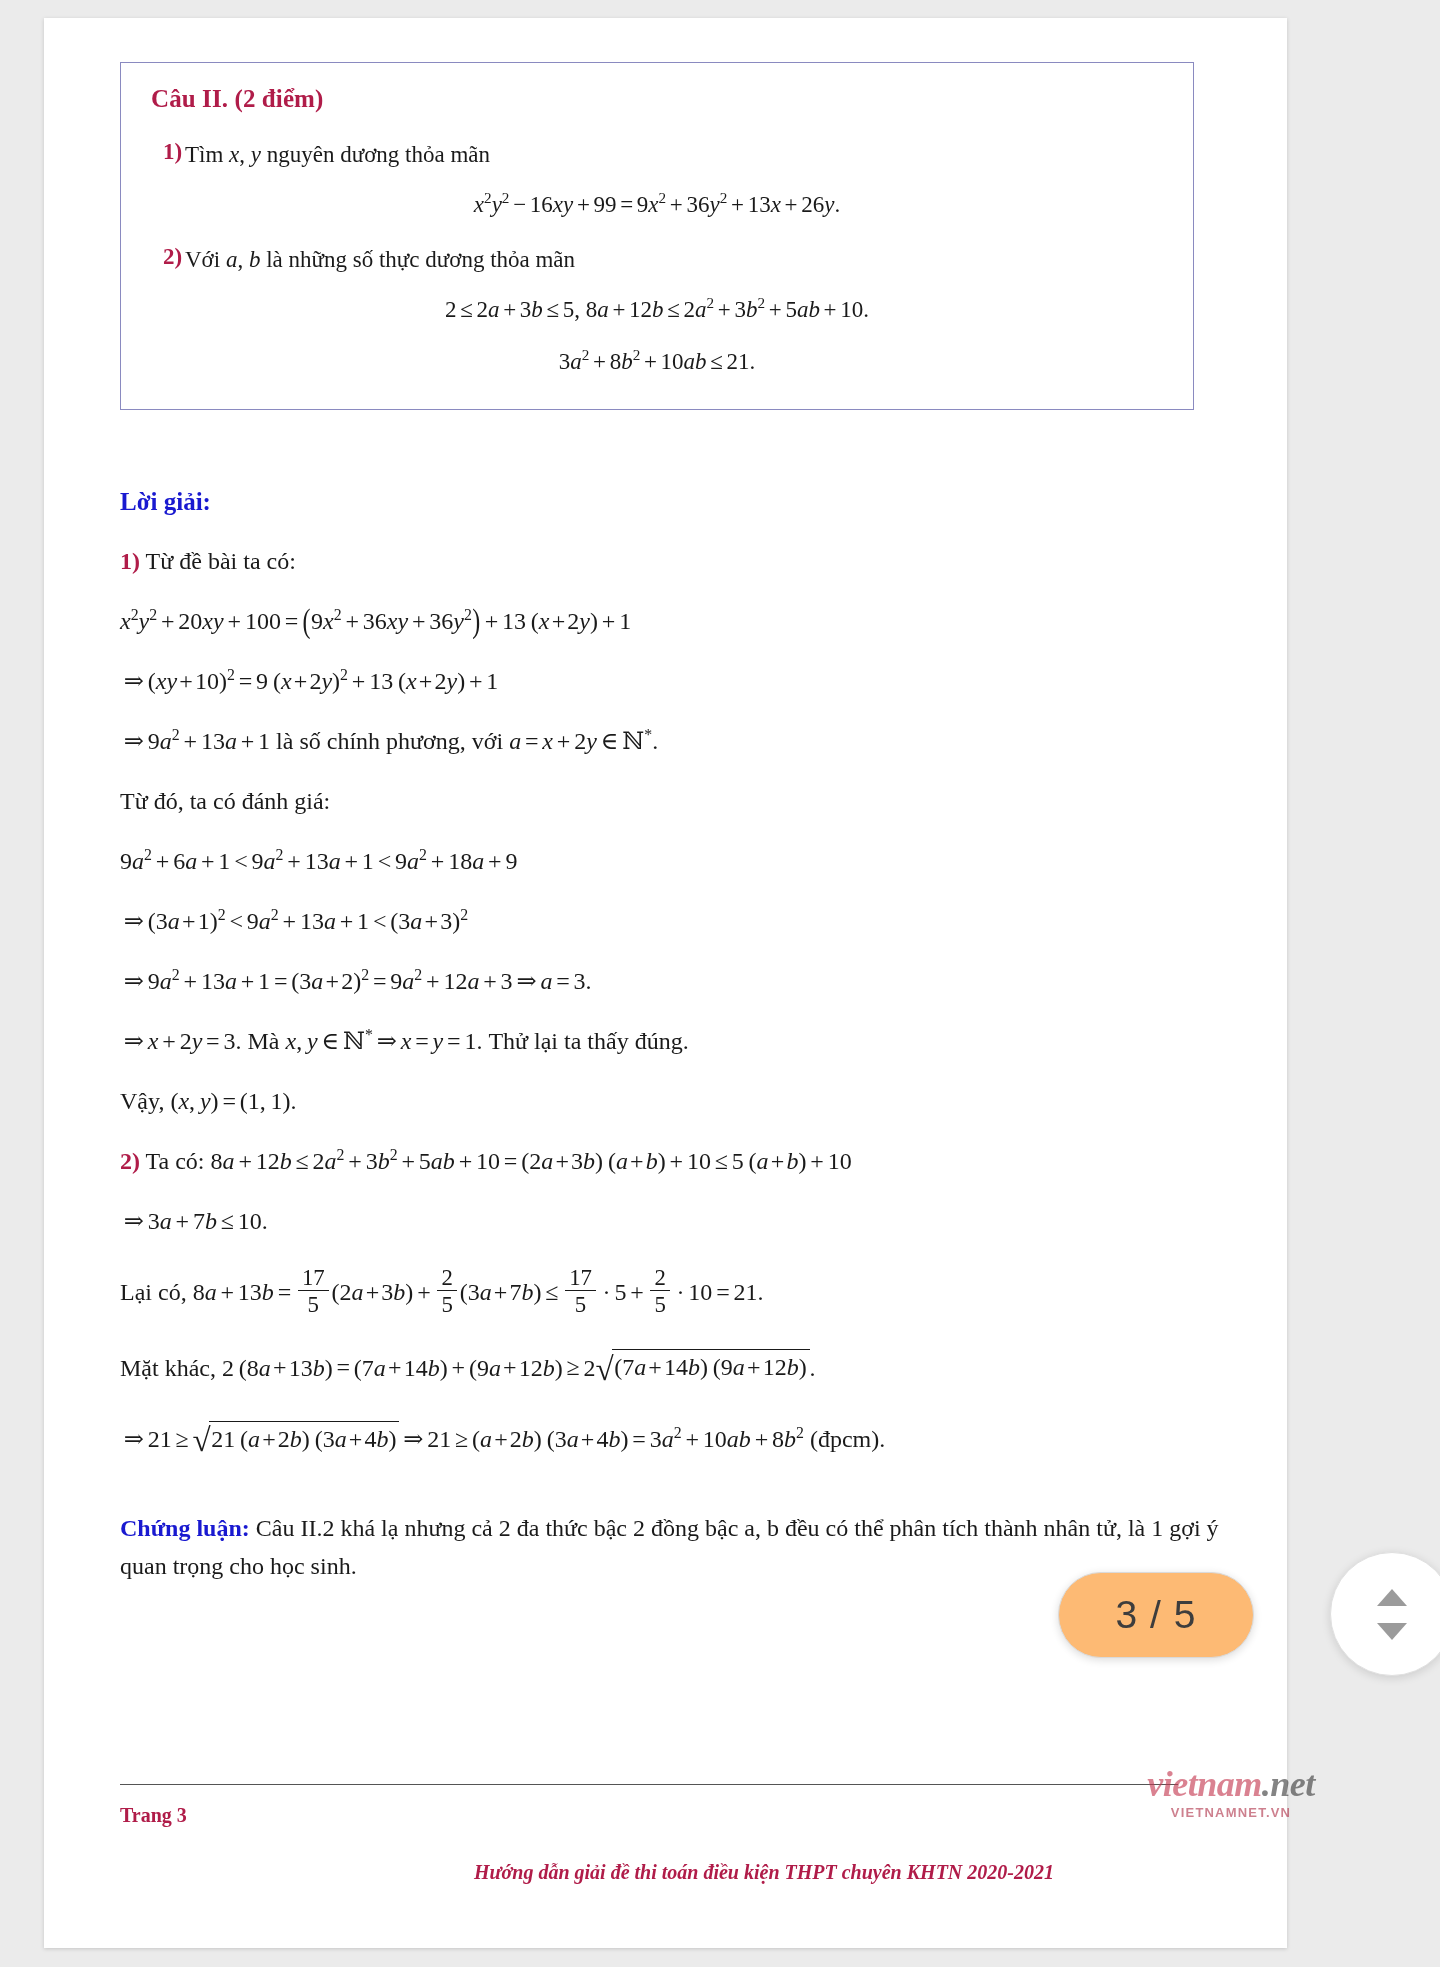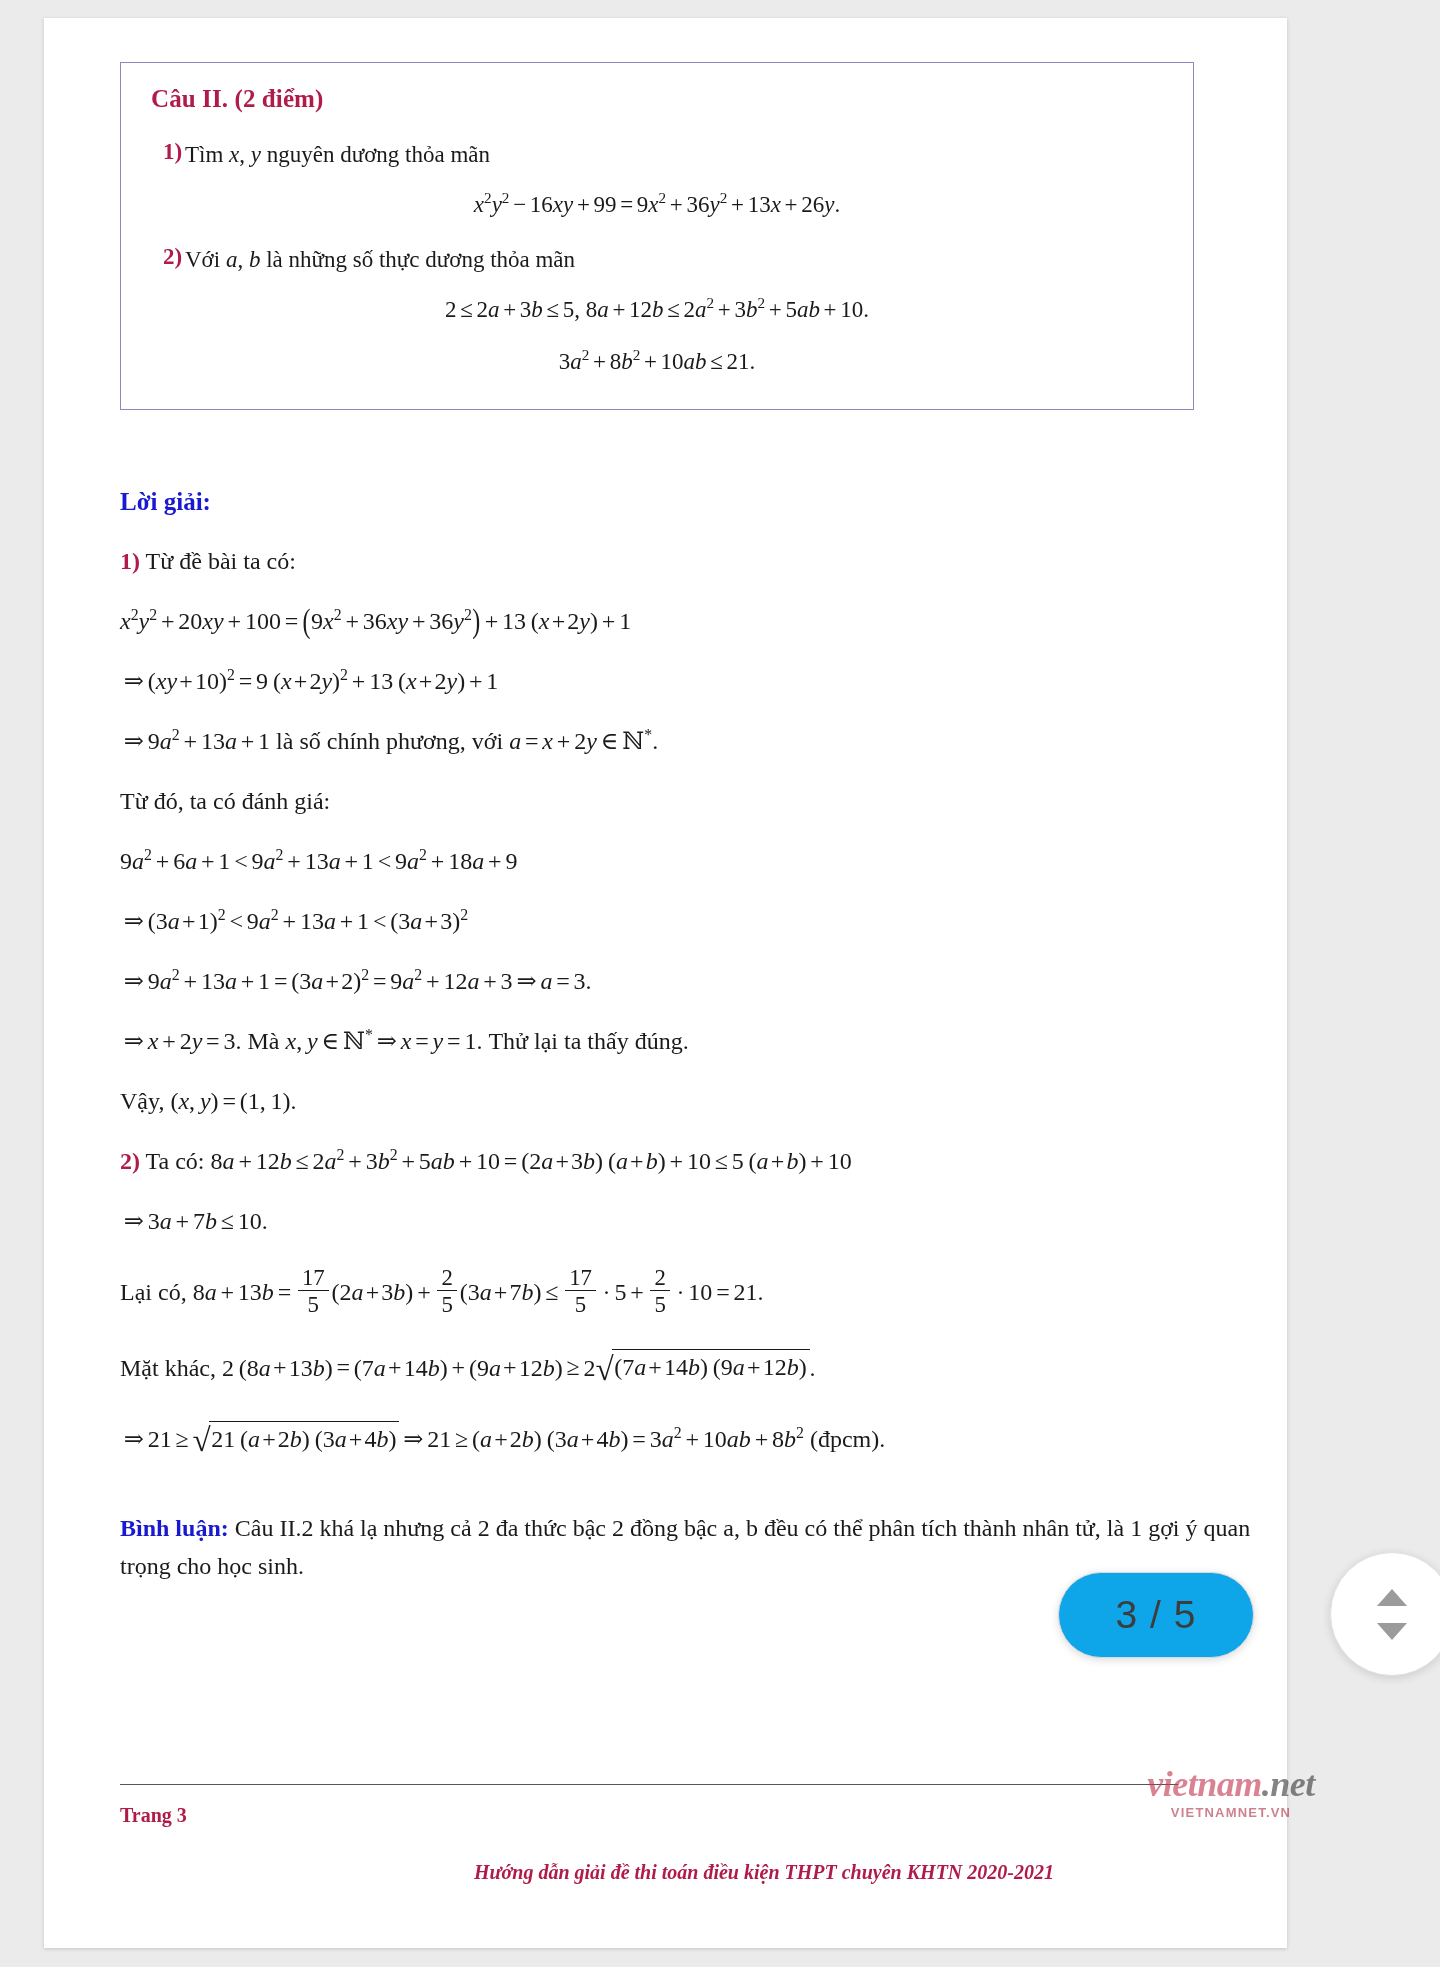--- a/index.html
+++ b/index.html
@@ -201,21 +201,21 @@
   }
 
   
   .page-indicator {
     position: absolute;
     left: 1058px;
     top: 1572px;
     width: 196px;
     height: 86px;
     border-radius: 44px;
-    background: #0ea5e9;
+    background: #fdba74;
     border: 1px solid #dadada;
     box-shadow: 0 2px 8px rgba(0,0,0,0.14);
     display: flex;
     align-items: center;
     justify-content: center;
     font-family: "Liberation Sans", sans-serif;
     font-size: 39px;
     color: #3d3d3d;
     letter-spacing: 1px;
   }
@@ -351,21 +351,21 @@
     <div class="sol-line">
       <span>Mặt khác,</span>
       <span class="mn">2</span> <span class="paren">(</span><span class="mn">8</span><span class="mi">a</span><span class="mo tight">+</span><span class="mn">13</span><span class="mi">b</span><span class="paren">)</span><span class="mo">=</span><span class="paren">(</span><span class="mn">7</span><span class="mi">a</span><span class="mo tight">+</span><span class="mn">14</span><span class="mi">b</span><span class="paren">)</span><span class="mo">+</span><span class="paren">(</span><span class="mn">9</span><span class="mi">a</span><span class="mo tight">+</span><span class="mn">12</span><span class="mi">b</span><span class="paren">)</span><span class="mo">≥</span><span class="mn">2</span><span class="sqrt"><span class="rad">√</span><span class="radicand"><span class="paren">(</span><span class="mn">7</span><span class="mi">a</span><span class="mo tight">+</span><span class="mn">14</span><span class="mi">b</span><span class="paren">)</span> <span class="paren">(</span><span class="mn">9</span><span class="mi">a</span><span class="mo tight">+</span><span class="mn">12</span><span class="mi">b</span><span class="paren">)</span></span></span><span class="mn">.</span>
     </div>
 
     <div class="sol-line">
       <span class="mo">⇒</span><span class="mn">21</span><span class="mo">≥</span><span class="sqrt"><span class="rad">√</span><span class="radicand"><span class="mn">21</span> <span class="paren">(</span><span class="mi">a</span><span class="mo tight">+</span><span class="mn">2</span><span class="mi">b</span><span class="paren">)</span> <span class="paren">(</span><span class="mn">3</span><span class="mi">a</span><span class="mo tight">+</span><span class="mn">4</span><span class="mi">b</span><span class="paren">)</span></span></span><span class="mo">⇒</span><span class="mn">21</span><span class="mo">≥</span><span class="paren">(</span><span class="mi">a</span><span class="mo tight">+</span><span class="mn">2</span><span class="mi">b</span><span class="paren">)</span> <span class="paren">(</span><span class="mn">3</span><span class="mi">a</span><span class="mo tight">+</span><span class="mn">4</span><span class="mi">b</span><span class="paren">)</span><span class="mo">=</span><span class="mn">3</span><span class="mi">a</span><sup class="sp">2</sup><span class="mo">+</span><span class="mn">10</span><span class="mi">ab</span><span class="mo">+</span><span class="mn">8</span><span class="mi">b</span><sup class="sp">2</sup>&nbsp;(đpcm).
     </div>
 
     <div class="comment-block">
-      <span class="comment-head">Bình luận:</span>
+      <span class="comment-head">Chứng luận:</span>
       <span>Câu II.2 khá lạ nhưng cả 2 đa thức bậc 2 đồng bậc a, b đều có thể phân tích thành nhân tử, là 1 gợi ý quan trọng cho học sinh.</span>
     </div>
 
   </div>
 
   <div class="footer-rule"></div>
   <div class="footer-left">Trang 3</div>
   <div class="footer-center">Hướng dẫn giải đề thi toán điều kiện THPT chuyên KHTN 2020-2021</div>
 
   <div class="watermark">

